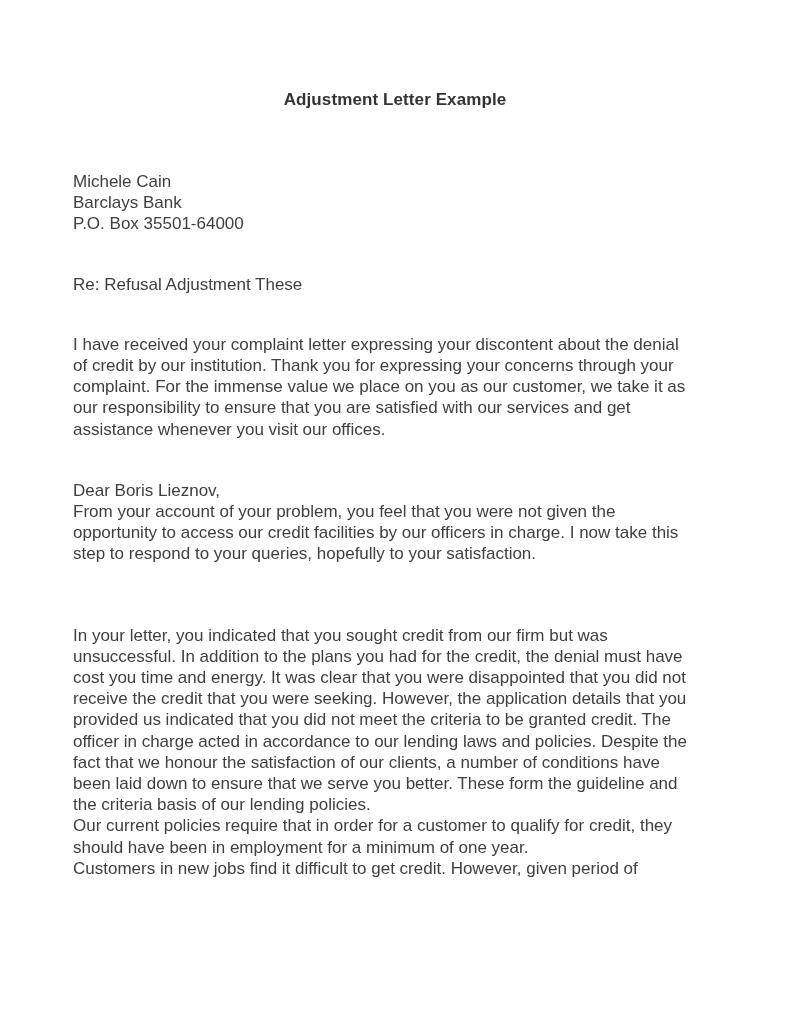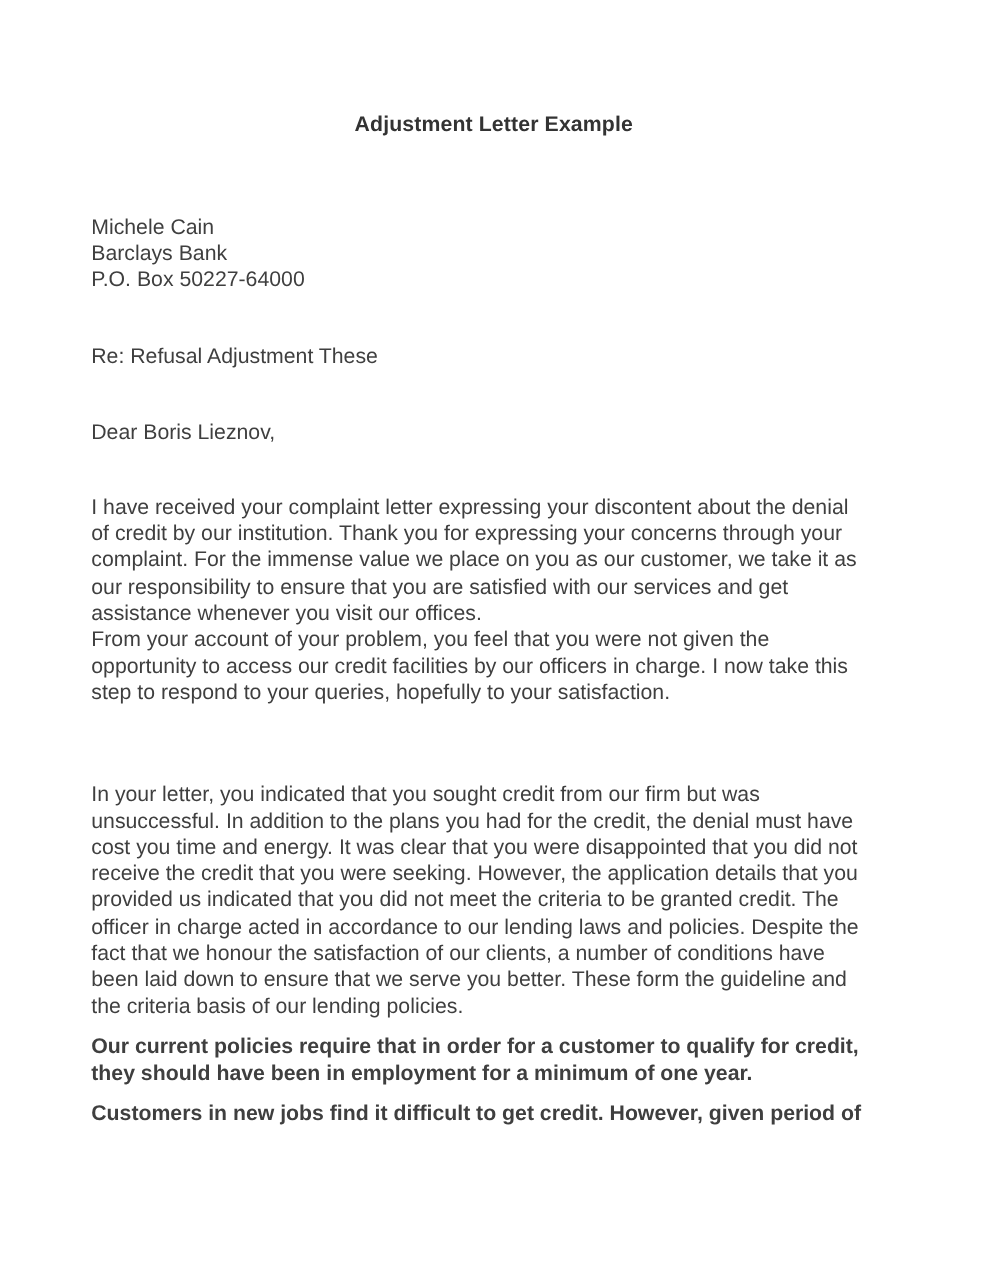--- a/index.html
+++ b/index.html
@@ -46,42 +46,42 @@
   .address-line {
     display: block;
     font-size: 17px;
     line-height: 21.2px;
   }
   .gap-re    { margin-top: 39px; }
   .gap-dear  { margin-top: 40px; }
   .gap-p1    { margin-top: 39px; }
   .gap-p2    { }
   .gap-p3    { margin-top: 60px; }
-  .para-run  { margin-top: 11px; font-weight: bold; }
+  .para-run  { margin-top: 0; }
 </style>
 </head>
 <body>
 
 <div class="page">
 
   <div class="doc-title">Adjustment Letter Example</div>
 
   <div class="body-area">
 
     <div class="address-block">
       <span class="address-line">Michele Cain</span>
       <span class="address-line">Barclays Bank</span>
-      <span class="address-line">P.O. Box 50227-64000</span>
+      <span class="address-line">P.O. Box 35501-64000</span>
     </div>
 
     <div class="block gap-re">Re: Refusal Adjustment These</div>
 
+    <div class="block gap-p1">I have received your complaint letter expressing your discontent about the denial of credit by our institution. Thank you for expressing your concerns through your complaint. For the immense value we place on you as our customer, we take it as our responsibility to ensure that you are satisfied with our services and get assistance whenever you visit our offices.</div>
+
     <div class="block gap-dear">Dear Boris Lieznov,</div>
-
-    <div class="block gap-p1">I have received your complaint letter expressing your discontent about the denial of credit by our institution. Thank you for expressing your concerns through your complaint. For the immense value we place on you as our customer, we take it as our responsibility to ensure that you are satisfied with our services and get assistance whenever you visit our offices.</div>
 
     <div class="block gap-p2">From your account of your problem, you feel that you were not given the opportunity to access our credit facilities by our officers in charge. I now take this step to respond to your queries, hopefully to your satisfaction.</div>
 
     <div class="block gap-p3">In your letter, you indicated that you sought credit from our firm but was unsuccessful. In addition to the plans you had for the credit, the denial must have cost you time and energy. It was clear that you were disappointed that you did not receive the credit that you were seeking. However, the application details that you provided us indicated that you did not meet the criteria to be granted credit. The officer in charge acted in accordance to our lending laws and policies. Despite the fact that we honour the satisfaction of our clients, a number of conditions have been laid down to ensure that we serve you better. These form the guideline and the criteria basis of our lending policies.</div>
 
     <div class="block para-run">Our current policies require that in order for a customer to qualify for credit, they should have been in employment for a minimum of one year.</div>
 
     <div class="block para-run">Customers in new jobs find it difficult to get credit. However, given period of</div>
 
   </div>

